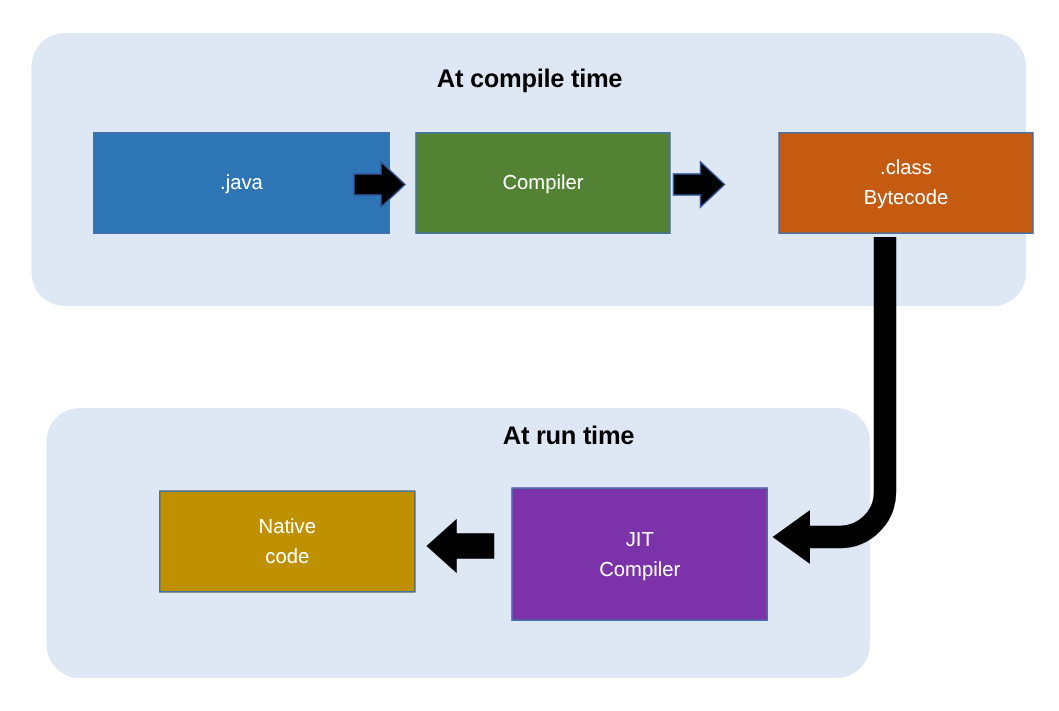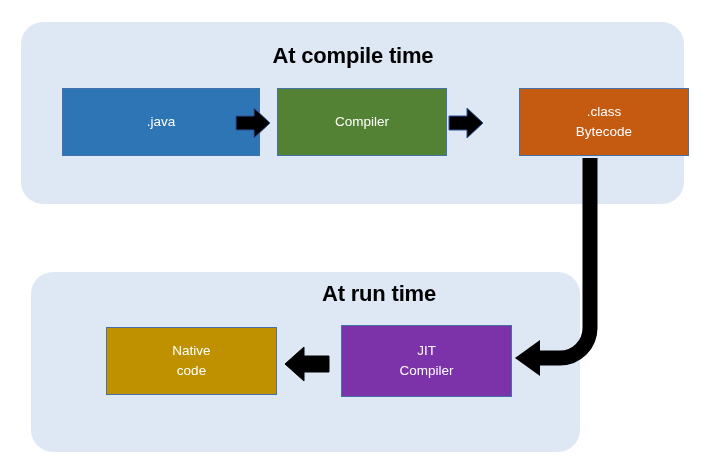--- a/index.html
+++ b/index.html
@@ -30,21 +30,21 @@
     left: 31px;
     top: 272px;
     width: 549px;
     height: 180px;
   }
   .panel-title {
     position: absolute;
     width: 100%;
     text-align: center;
     font-weight: bold;
-    font-size: 22px;
+    font-size: 17px;
     color: #000000;
     letter-spacing: -0.2px;
     white-space: nowrap;
   }
   #title-compile {
     top: 43px;
   }
   #title-runtime {
     top: 281px;
     padding-left: 26px;
@@ -76,21 +76,21 @@
     left: 487px; top: 88px; width: 170px; height: 68px;
     background: #c55a11;
     margin-left: 32px;
   }
   #node-native {
     left: 106px; top: 327px; width: 171px; height: 68px;
     background: #bf9000;
     align-items: center;
   }
   #node-jit {
-    left: 341px; top: 325px; width: 171px; height: 72px;
+    left: 341px; top: 325px; width: 171px; height: 89px;
     background: #7c32a8;
   }
   .arrow-svg { position: absolute; overflow: visible; }
   #arrow-1 { left: 236px; top: 106px; }
   #arrow-2 { left: 449px; top: 106px; }
   #arrow-3 { left: 283px; top: 345px; }
   #arrow-elbow { left: 500px; top: 150px; }
 </style>
 </head>
 <body>

